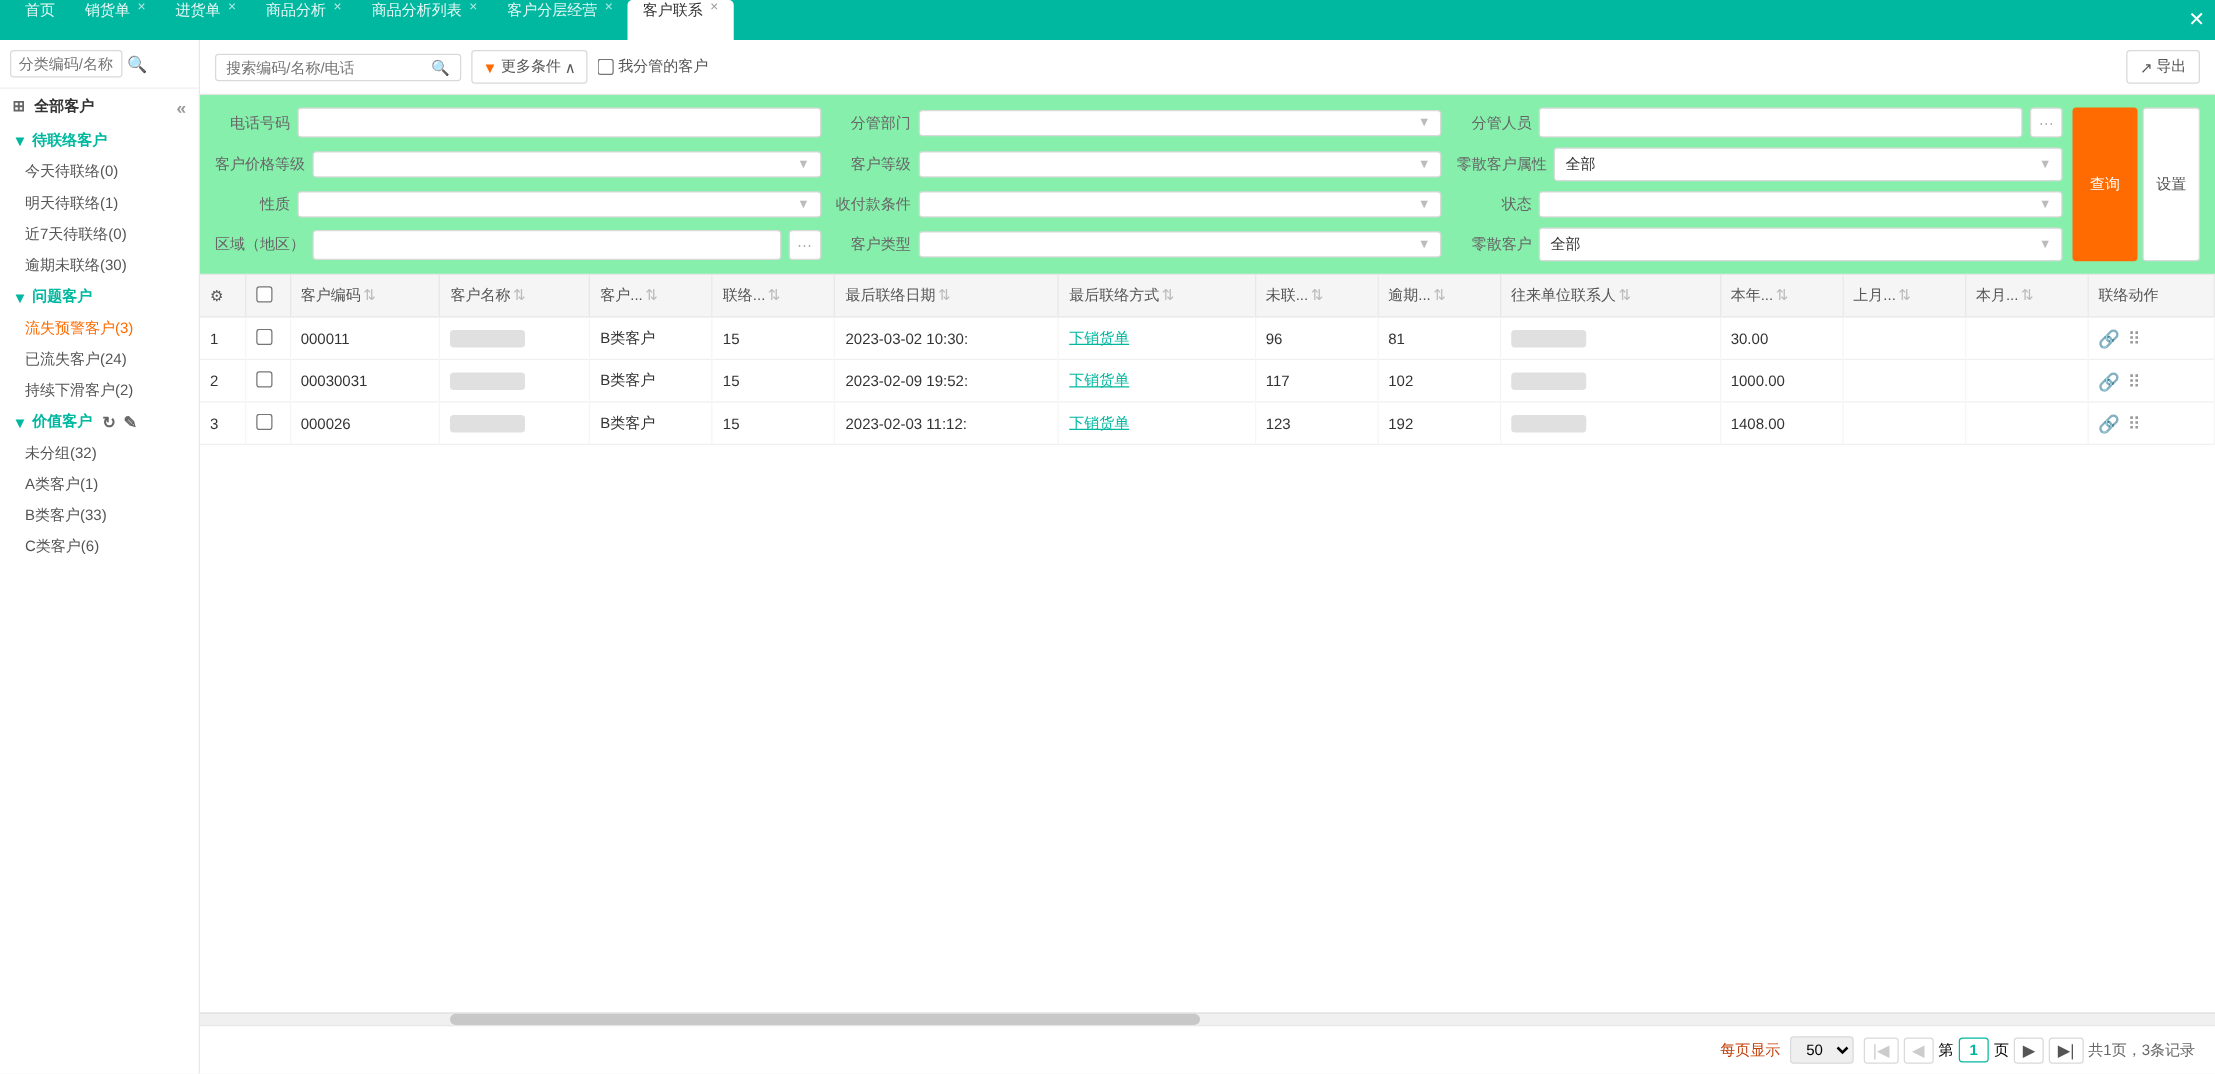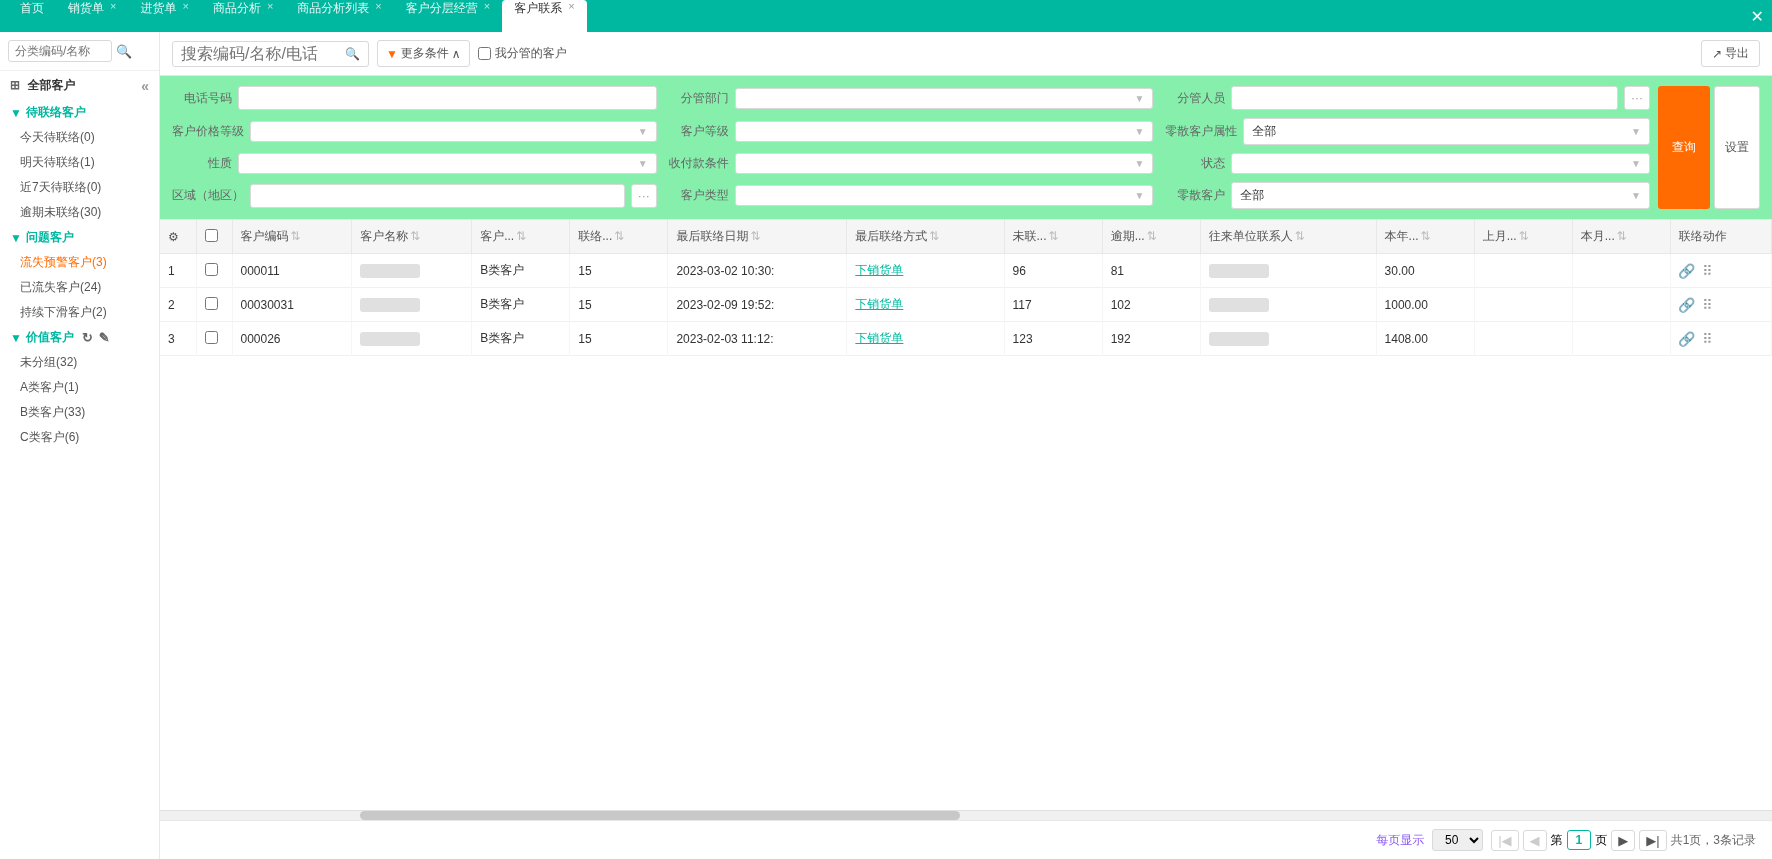--- a/index.html
+++ b/index.html
@@ -65,21 +65,21 @@
       padding: 8px;
       border-bottom: 1px solid #f0f0f0;
       display: flex;
       align-items: center;
       gap: 4px;
     }
     .sidebar-search input {
       border: 1px solid #d9d9d9;
       border-radius: 3px;
       padding: 3px 6px;
-      width: 104px;
+      width: 90px;
       outline: none;
       font-size: 12px;
     }
     .sidebar-search .search-icon {
       color: #ccc;
       font-size: 13px;
     }
     .sidebar-label-row {
       display: flex;
       align-items: center;
@@ -151,21 +151,21 @@
       display: flex;
       align-items: center;
       border: 1px solid #d9d9d9;
       border-radius: 3px;
       padding: 3px 8px;
       gap: 4px;
     }
     .filter-search input {
       border: none;
       outline: none;
-      font-size: 16px;
+      font-size: 12px;
       width: 160px;
       color: #999;
     }
     .filter-btn {
       display: flex;
       align-items: center;
       gap: 3px;
       padding: 4px 8px;
       border: 1px solid #d9d9d9;
       border-radius: 3px;
@@ -326,21 +326,21 @@
     
     .pagination {
       display: flex;
       align-items: center;
       justify-content: flex-end;
       padding: 8px 16px;
       background: white;
       border-top: 1px solid #e8e8e8;
       gap: 8px;
     }
-    .pagination .page-size-label { color: #8b5cf6; }
+    .pagination .page-size-label { color: #c2410c; }
     .pagination select {
       border: 1px solid #d9d9d9;
       border-radius: 3px;
       padding: 2px 4px;
       font-size: 12px;
       outline: none;
       text-align: center;
     }
     .page-nav {
       display: flex;

